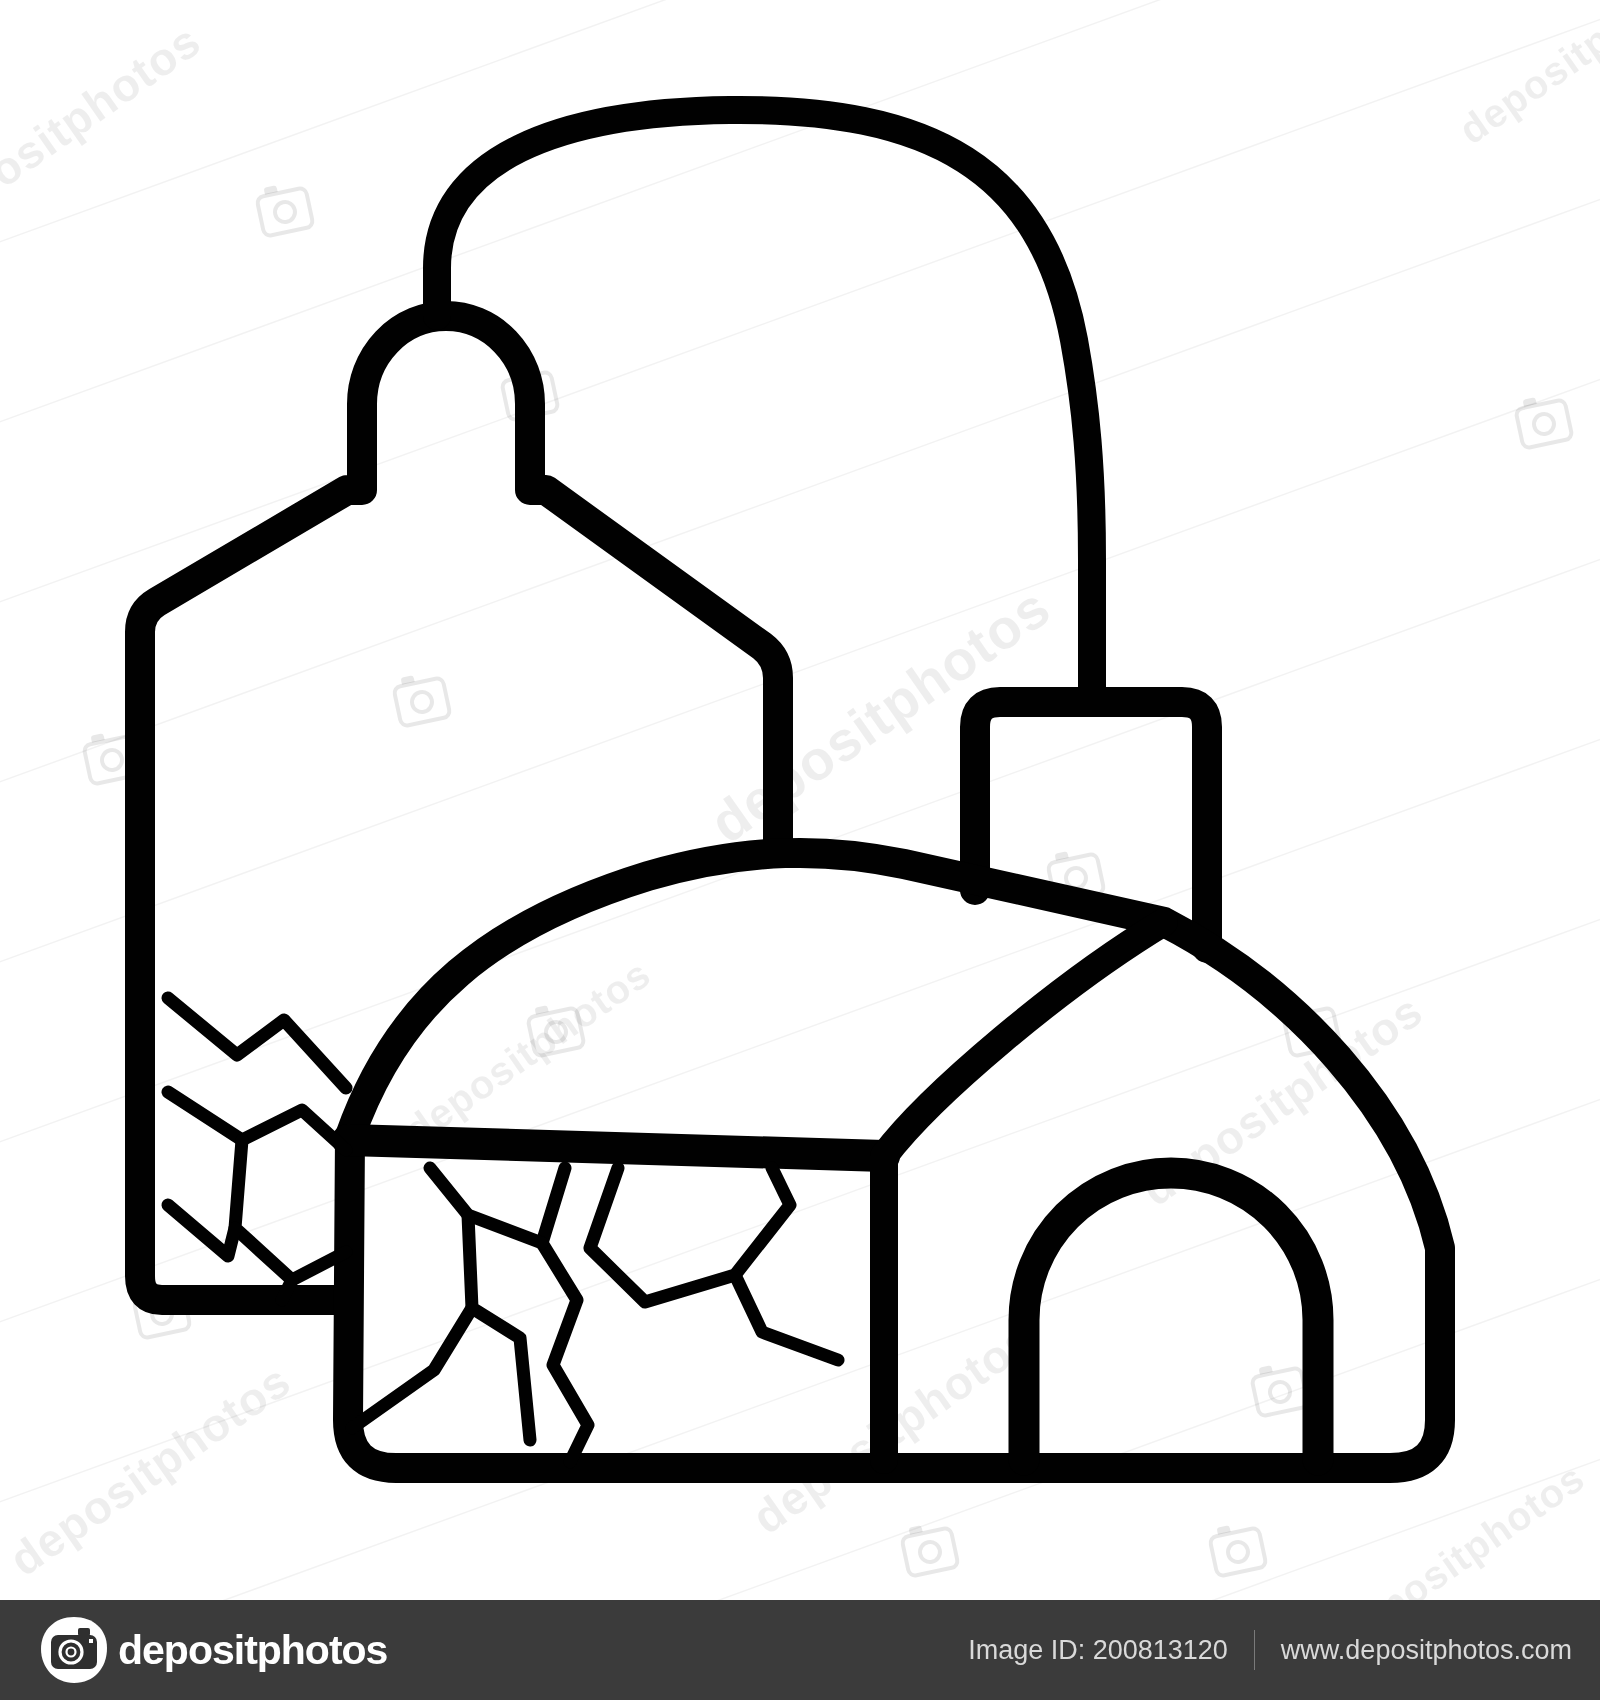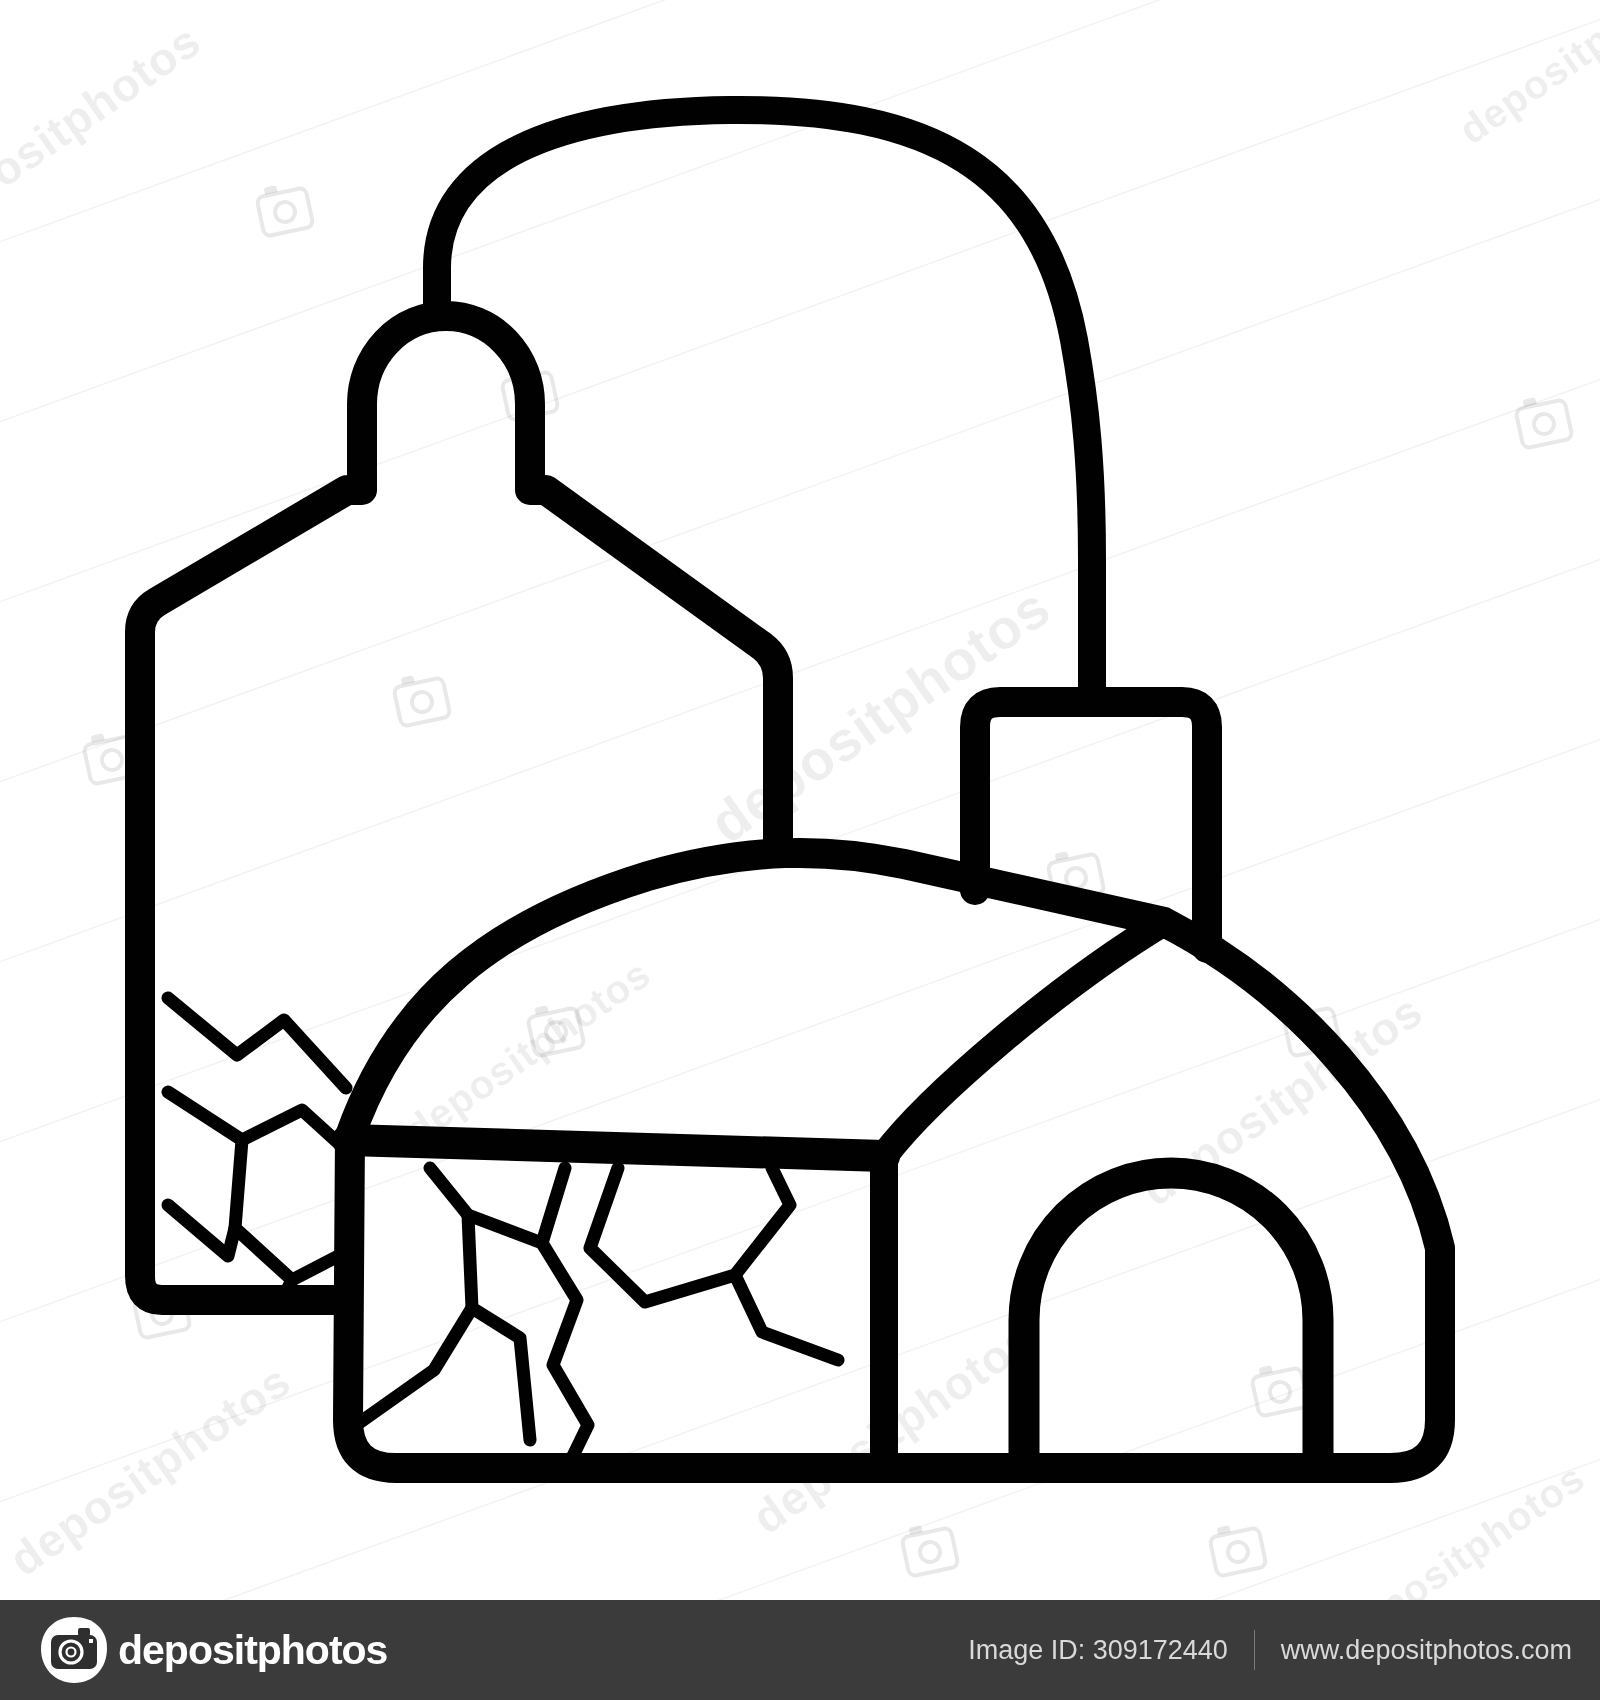--- a/index.html
+++ b/index.html
@@ -141,18 +141,18 @@
         <path fill="#ffffff" d="M 36,3 C 55,3 69,15 69,34 C 69,54 56,69 36,69 C 17,69 3,54 3,35 C 3,16 17,3 36,3 Z"></path>
         <rect x="13" y="21" width="46" height="34" rx="7" fill="#2f2f2f"></rect>
         <rect x="40" y="14" width="12" height="8" rx="2" fill="#2f2f2f"></rect>
         <circle cx="33" cy="38" r="11" fill="none" stroke="#ffffff" stroke-width="3.2"></circle>
         <circle cx="33" cy="38" r="4.5" fill="none" stroke="#ffffff" stroke-width="2.2"></circle>
         <rect x="51" y="25" width="4" height="4" fill="#ffffff"></rect>
       </svg>
       <span class="brand-name">depositphotos</span>
     </div>
     <div class="meta">
-      <span>Image ID: 309172440</span>
+      <span>Image ID: 200813120</span>
       <div class="divider"></div>
       <span>www.depositphotos.com</span>
     </div>
   </div>
 </div>
 
 </body></html>

